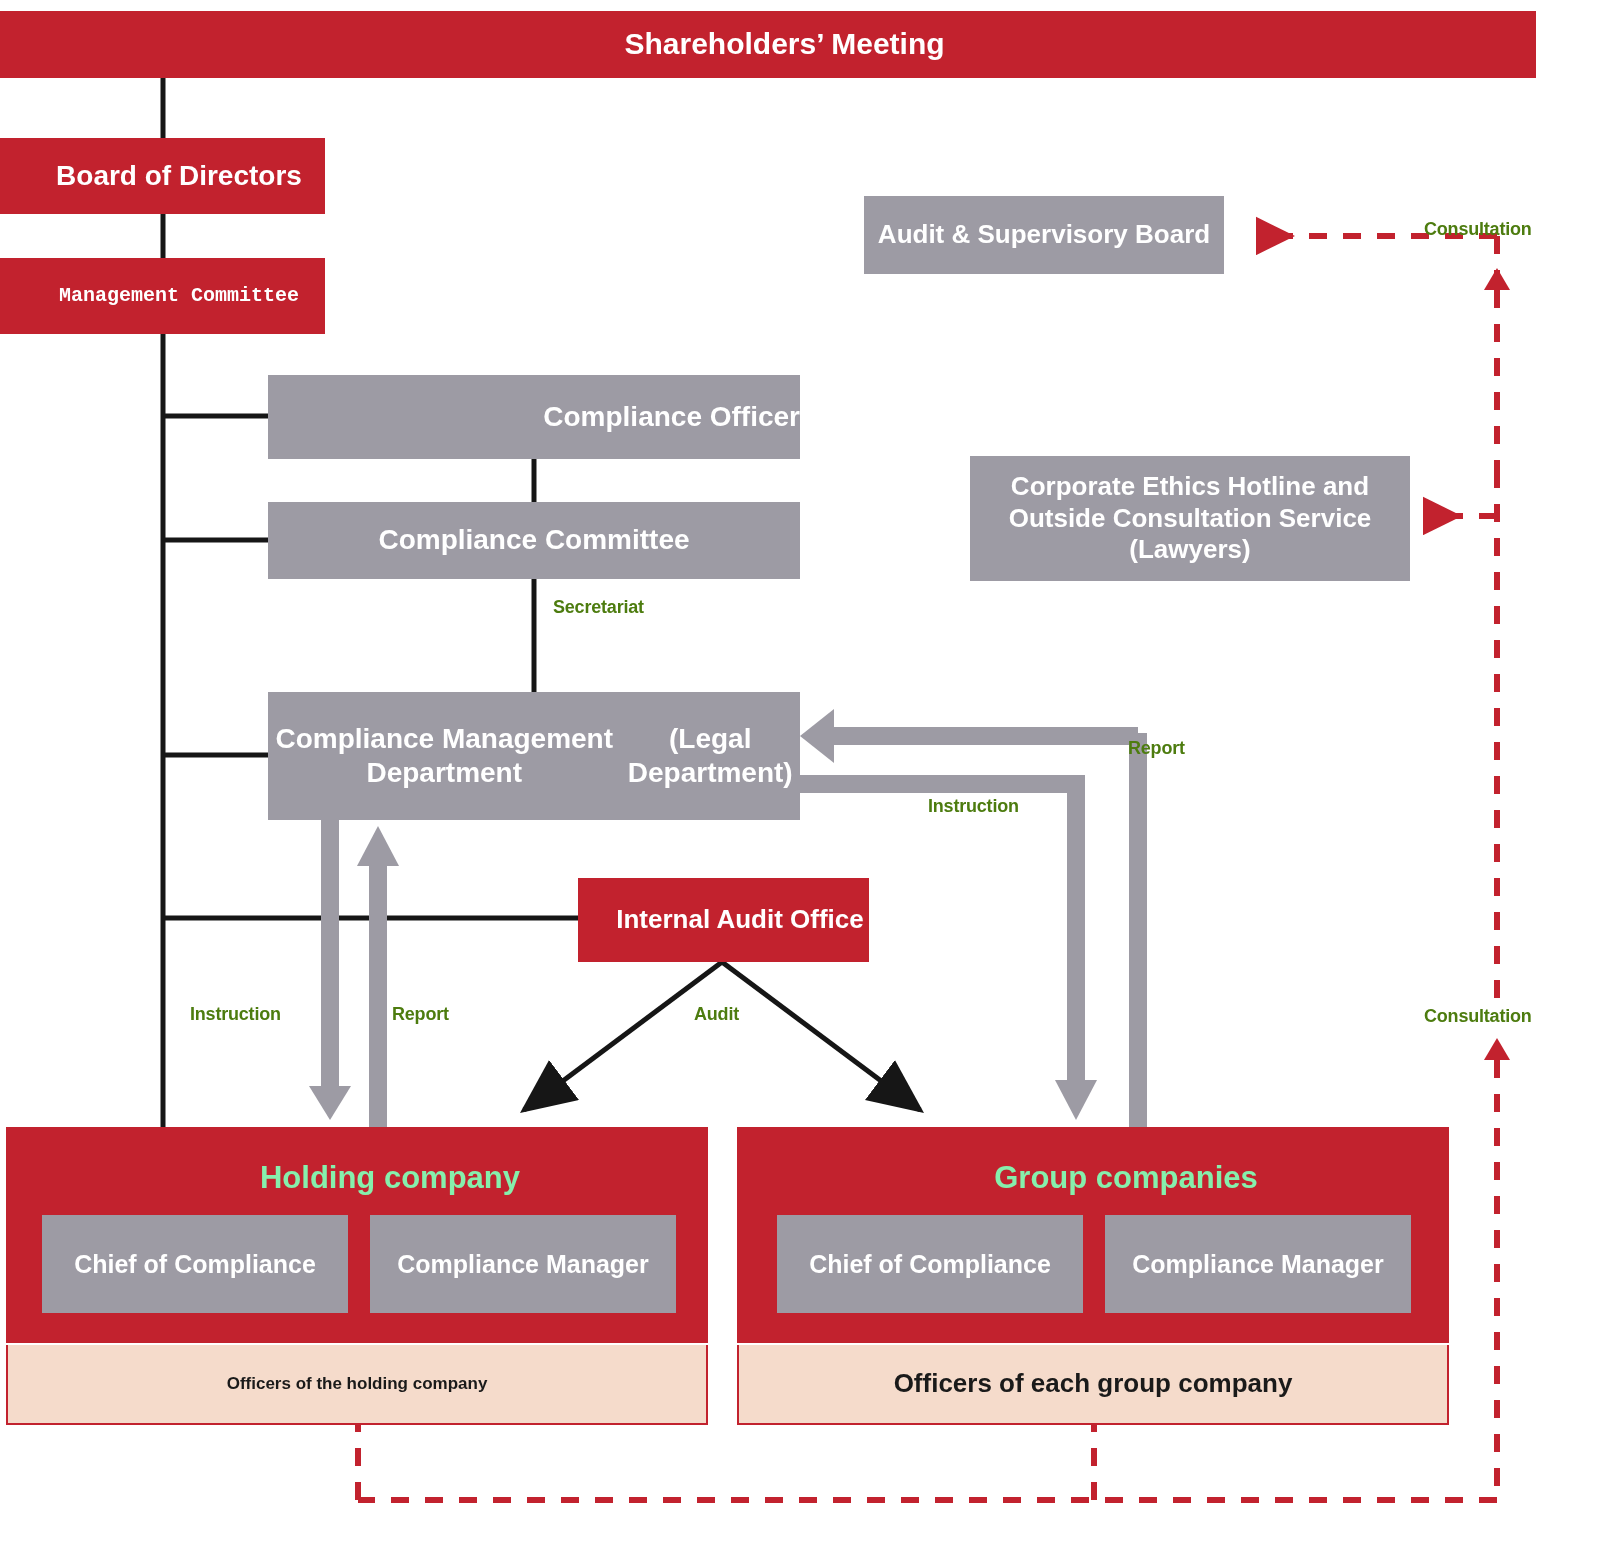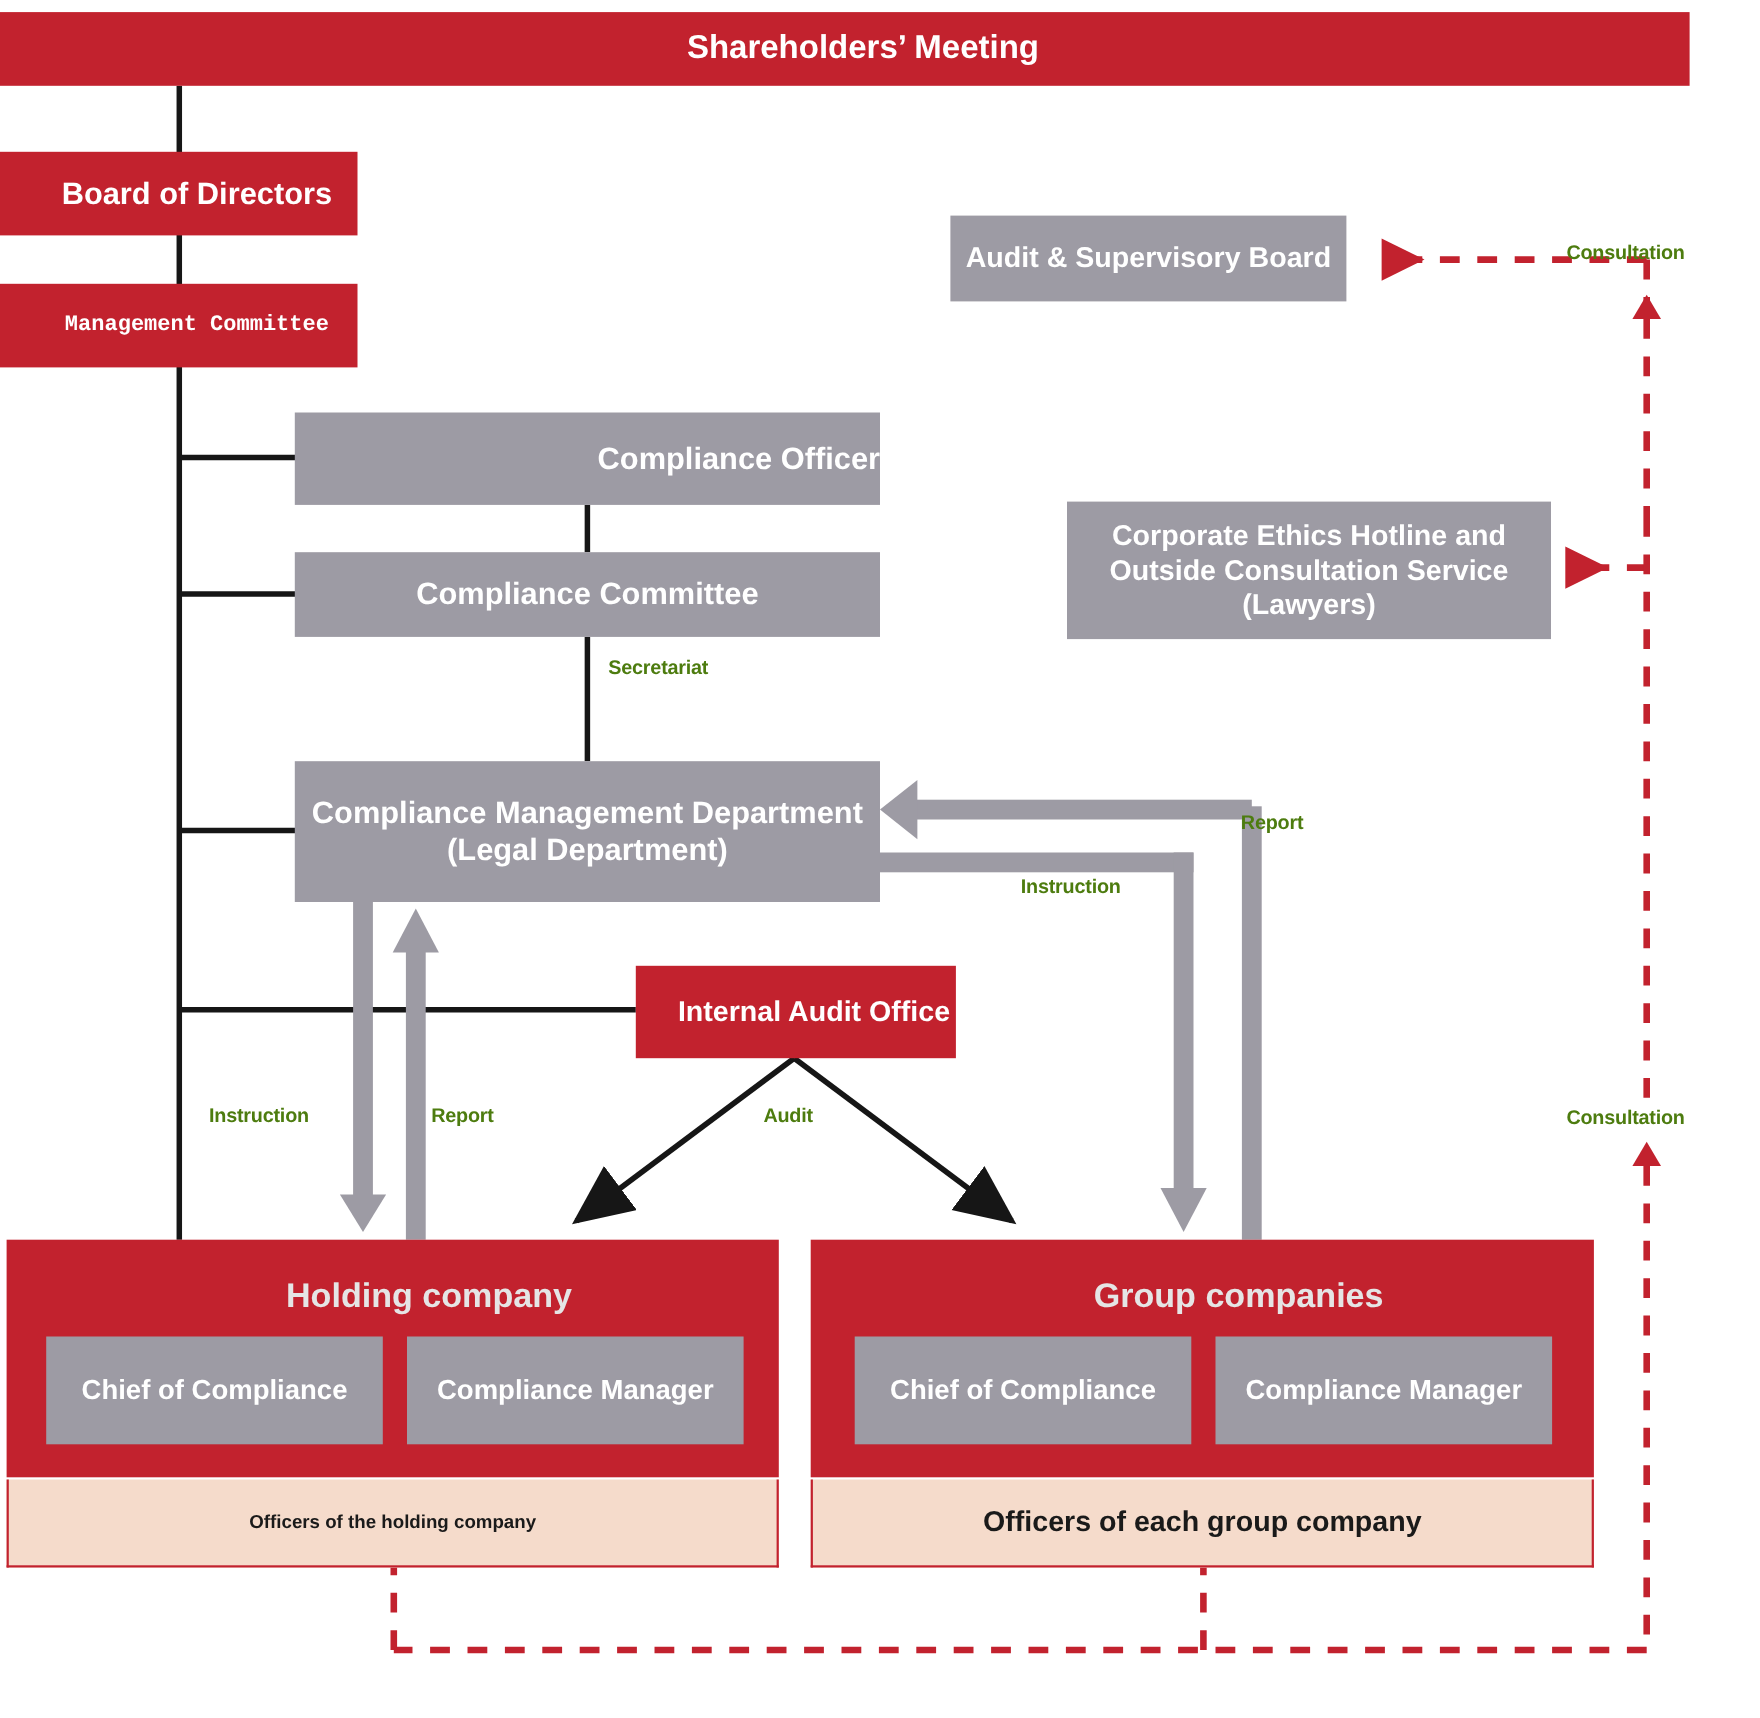--- a/index.html
+++ b/index.html
@@ -46,21 +46,21 @@
     top: 0;
     width: 1600px;
     height: 1562px;
     pointer-events: none;
   }
   .stack-title {
     position: absolute;
     width: 100%;
     text-align: center;
     font-weight: bold;
-    color: #e5e5e5;
+    color: #86efac;
   }
 </style>
 </head>
 <body>
 
 <div id="chart-root">
 
   <svg class="overlay" viewBox="0 0 1600 1562">
     <defs>
       <marker id="blackArrow" markerWidth="14" markerHeight="14" refX="10" refY="5" orient="auto" markerUnits="strokeWidth">
@@ -154,21 +154,21 @@
   </div>
 
   <div class="box grey" style="left:268px; top:375px; width:532px; height:84px; font-size:28px;justify-content:flex-end;">
     <span>Compliance Officer</span>
   </div>
 
   <div class="box grey" style="left:268px; top:502px; width:532px; height:77px; font-size:28px;">
     <span>Compliance Committee</span>
   </div>
 
-  <div class="box grey" style="left:268px; top:692px; width:532px; height:128px; font-size:28px; flex-direction:column;">
+  <div class="box grey" style="left:268px; top:692px; width:532px; height:128px; font-size:28px; flex-direction:row;">
     <span>Compliance Management Department</span>
     <span>(Legal Department)</span>
   </div>
 
   <div class="box red" style="left:578px; top:878px; width:291px; height:84px; font-size:26px;">
     <span>Internal Audit Office</span>
   </div>
 
   <div class="box grey" style="left:864px; top:196px; width:360px; height:78px; font-size:26px;">
     <span>Audit &amp; Supervisory Board</span>

